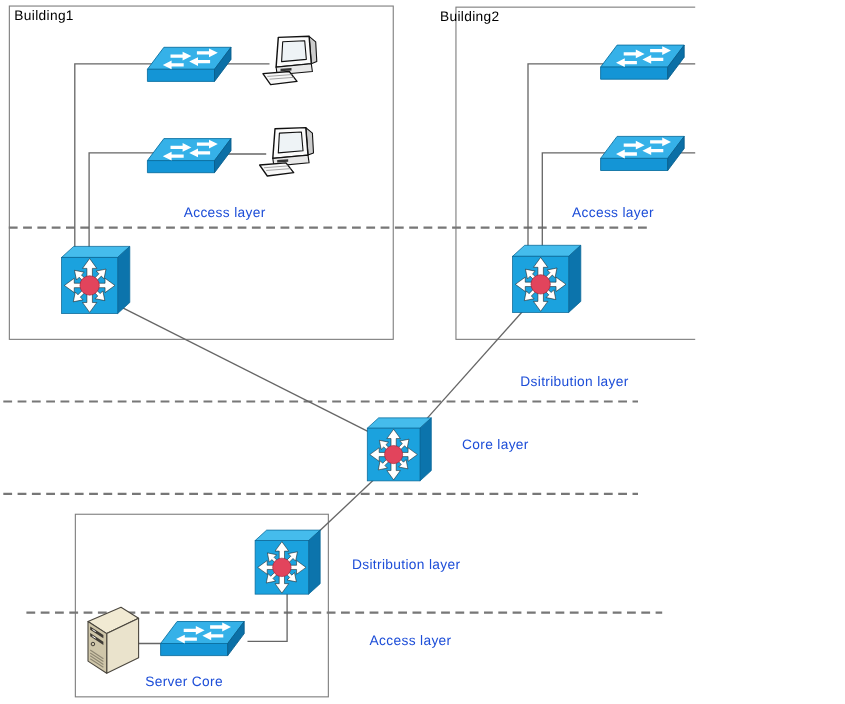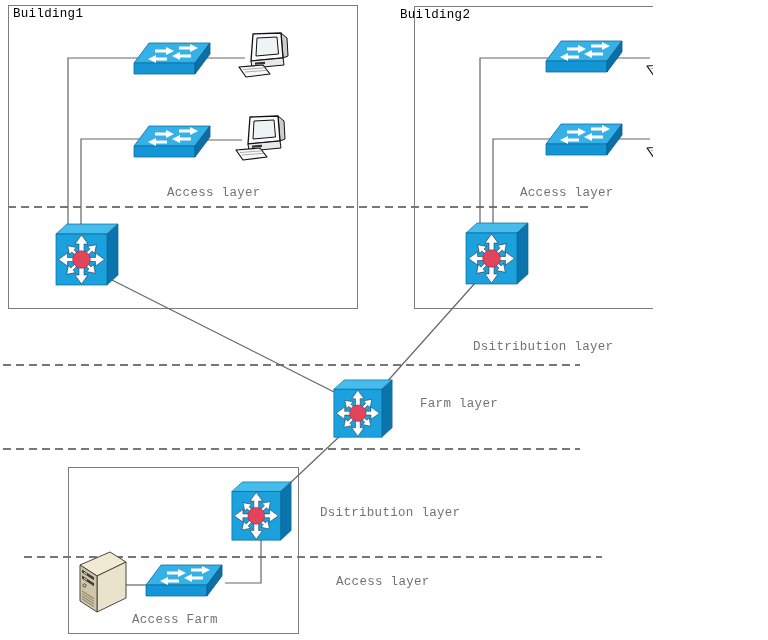--- a/index.html
+++ b/index.html
@@ -1,21 +1,21 @@
 <!DOCTYPE html>
 <html><head>
 <meta charset="utf-8">
 <style>
   html,body{margin:0;padding:0;background:#fff;}
   #stage{
     position:relative;width:632px;height:640px;background:#fff;overflow:hidden;
-    font-family:Liberation Mono, monospace;color:#000;padding-left:21px;
+    font-family:Liberation Sans, sans-serif;color:#000;
   }
   .zone-box{position:absolute;border:1.4px solid #7d7d7d;background:transparent;}
-  .lbl{position:absolute;font-size:12.5px;letter-spacing:.3px;color:#737373;white-space:nowrap;line-height:14px;}
+  .lbl{position:absolute;font-size:12.5px;letter-spacing:.3px;color:#1d4ed8;white-space:nowrap;line-height:14px;}
   .zone-title{position:absolute;font-size:12.5px;letter-spacing:.3px;color:#000;white-space:nowrap;}
   #wires{position:absolute;left:0;top:0;width:768px;height:640px;}
 </style>
 </head>
 <body>
 
 <div id="stage">
 
   <div class="zone-box" style="left:8px;top:5px;width:348px;height:302px;"></div>
   <div class="zone-box" style="left:414px;top:6px;width:348px;height:301px;"></div>
@@ -124,17 +124,17 @@
     <use href="#sym-server" x="78" y="549" width="50" height="66"></use>
   </svg>
 
   <div class="zone-title" style="left:13px;top:7px;">Building1</div>
   <div class="zone-title" style="left:400px;top:8px;">Building2</div>
 
   <div class="lbl" style="left:167px;top:186px;">Access layer</div>
   <div class="lbl" style="left:520px;top:186px;">Access layer</div>
 
   <div class="lbl" style="left:473px;top:340px;">Dsitribution layer</div>
-  <div class="lbl" style="left:420px;top:397px;">Farm layer</div>
+  <div class="lbl" style="left:420px;top:397px;">Core layer</div>
   <div class="lbl" style="left:320px;top:506px;">Dsitribution layer</div>
   <div class="lbl" style="left:336px;top:575px;">Access layer</div>
-  <div class="lbl" style="left:132px;top:613px;">Access Farm</div>
+  <div class="lbl" style="left:132px;top:613px;">Server Core</div>
 </div>
 
 </body></html>

